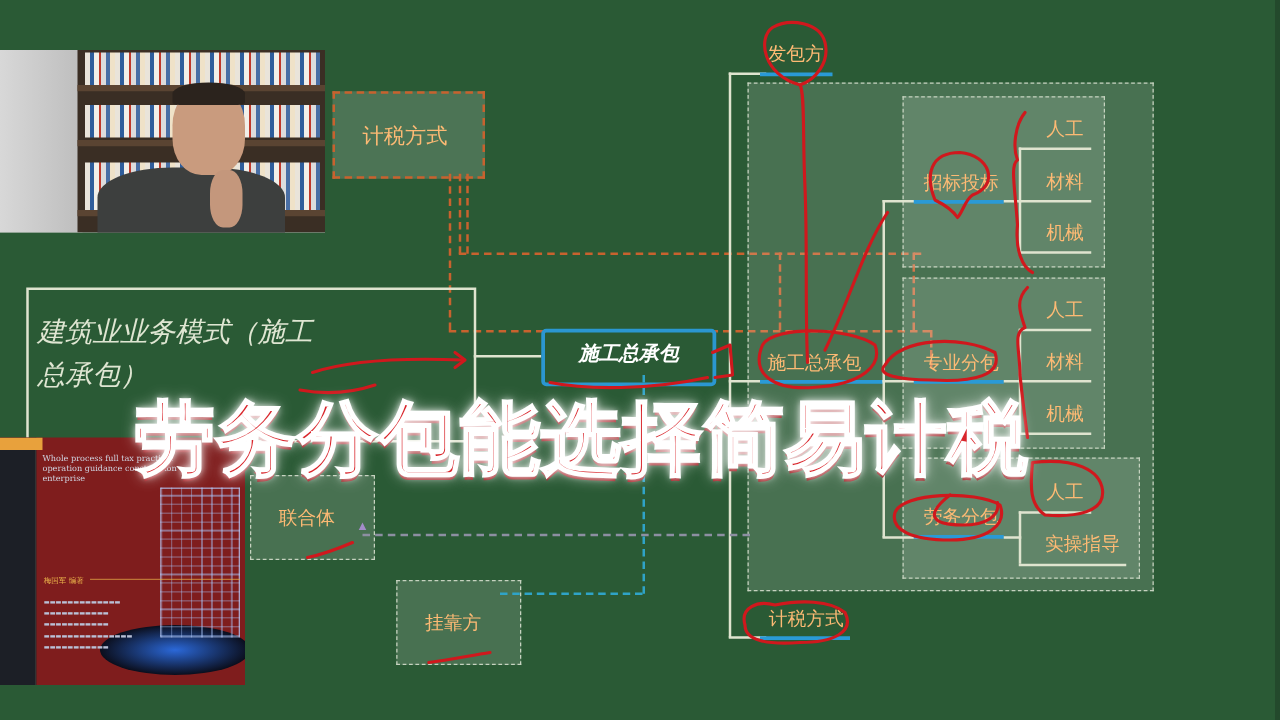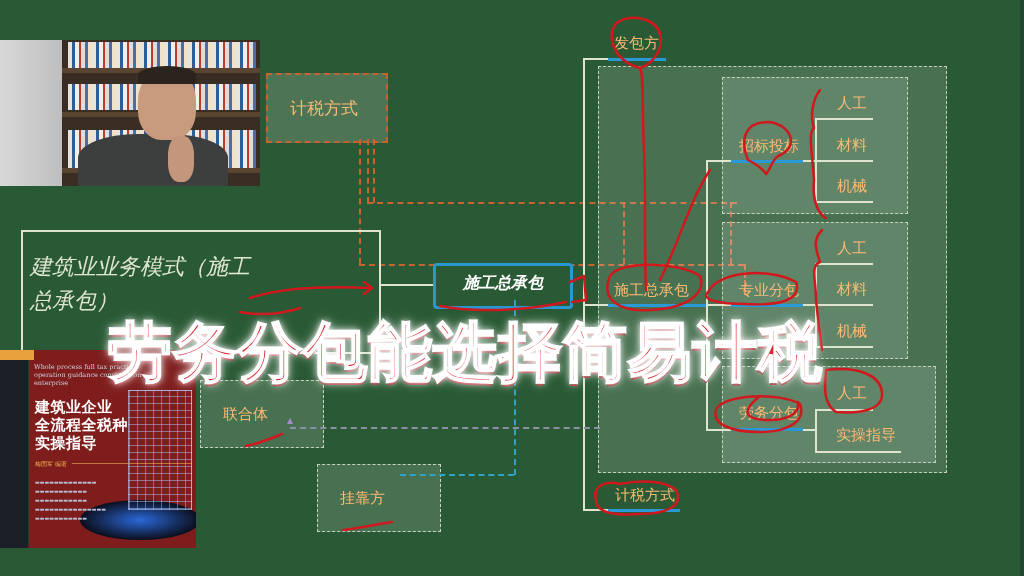--- a/index.html
+++ b/index.html
@@ -33,21 +33,21 @@
   .book .author { position:absolute; left:35px; top:110px; font-size:6px; color:#e8b04a; }
   .book .rule { position:absolute; left:72px; top:113px; width:120px; height:1px; background:#e8b04a; opacity:0.6; }
   .book .blurb { position:absolute; left:35px; top:128px; font-size:5px; line-height:9px; color:#b9c0d6; }
   .book .building { position:absolute; left:128px; top:40px; width:62px; height:118px;
     background:repeating-linear-gradient(0deg, rgba(170,200,255,.5) 0 1px, transparent 1px 7px),
                repeating-linear-gradient(90deg, rgba(170,200,255,.45) 0 1px, transparent 1px 8px);
     border:1px solid rgba(190,210,255,.6); }
   .book .glow { position:absolute; left:80px; top:150px; width:120px; height:40px; border-radius:50%; background:radial-gradient(#2b68d8,#0b0f1e 70%); }
 
   
-  .box-dash { position:absolute; border:1.5px dashed #c6d3c0; background:rgba(255,255,255,0.14);padding-left:24px; }
+  .box-dash { position:absolute; border:1.5px dashed #c6d3c0; background:rgba(255,255,255,0.14); }
   .box-orange { position:absolute; border:2px dashed #c8622e; background:rgba(255,255,255,0.16); }
   .label { position:absolute; font-size:15px; color:#fdba74; white-space:nowrap; }
   .solid-box { position:absolute; border:2px solid #dfe4cf; }
   .italic-title { position:absolute; font-style:italic; font-size:22px; color:#dfe6d2; line-height:34px; }
   .blue-card { position:absolute; border:3px solid #2b97d1; border-radius:4px; background:#2a5a35; }
   .blue-card span { display:block; text-align:center; font-style:italic; font-weight:bold; color:#fff; font-size:16px; line-height:34px; }
 
   .line-w { position:absolute; background:#dfe4cf; }
   .line-blue { position:absolute; background:#2a9ad6; height:3px; }
   .line-orange-h { position:absolute; border-top:2px dashed #c8622e; height:0; }
@@ -174,25 +174,20 @@
 </div>
 <div class="line-cyan-v" style="left:514px; top:300px; width:0; height:175px;"></div>
 <div class="line-cyan-h" style="left:400px; top:474px; width:114px;"></div>
 
 <div class="abs book">
   <div class="spine"></div>
   <div class="tab"></div>
   <div class="glow"></div>
   <div class="building"></div>
   <div class="en">Whole process full tax practical operation guidance construction enterprise</div>
-  <div class="title">
-    <div>建筑业企业</div>
-    <div>全流程全税种</div>
-    <div>实操指导</div>
-  </div>
   <div class="author">梅国军 编著</div>
   <div class="rule"></div>
   <div class="blurb">▬▬▬▬▬▬▬▬▬▬▬▬▬<br>▬▬▬▬▬▬▬▬▬▬▬<br>▬▬▬▬▬▬▬▬▬▬▬<br>▬▬▬▬▬▬▬▬▬▬▬▬▬▬▬<br>▬▬▬▬▬▬▬▬▬▬▬</div>
 </div>
 
 <svg class="ink" viewBox="0 0 1024 576">
   <g fill="none" stroke="#d0181d" stroke-width="2.5" stroke-linecap="round" stroke-linejoin="round">
     <path d="M640 68 C610 60 606 30 618 22 C632 14 656 18 660 34 C664 50 652 64 640 68 Z"></path>
     <path d="M640 68 C644 74 642 110 644 150 C646 200 644 240 646 290"></path>
     <path d="M710 170 C690 200 680 240 660 280"></path>

